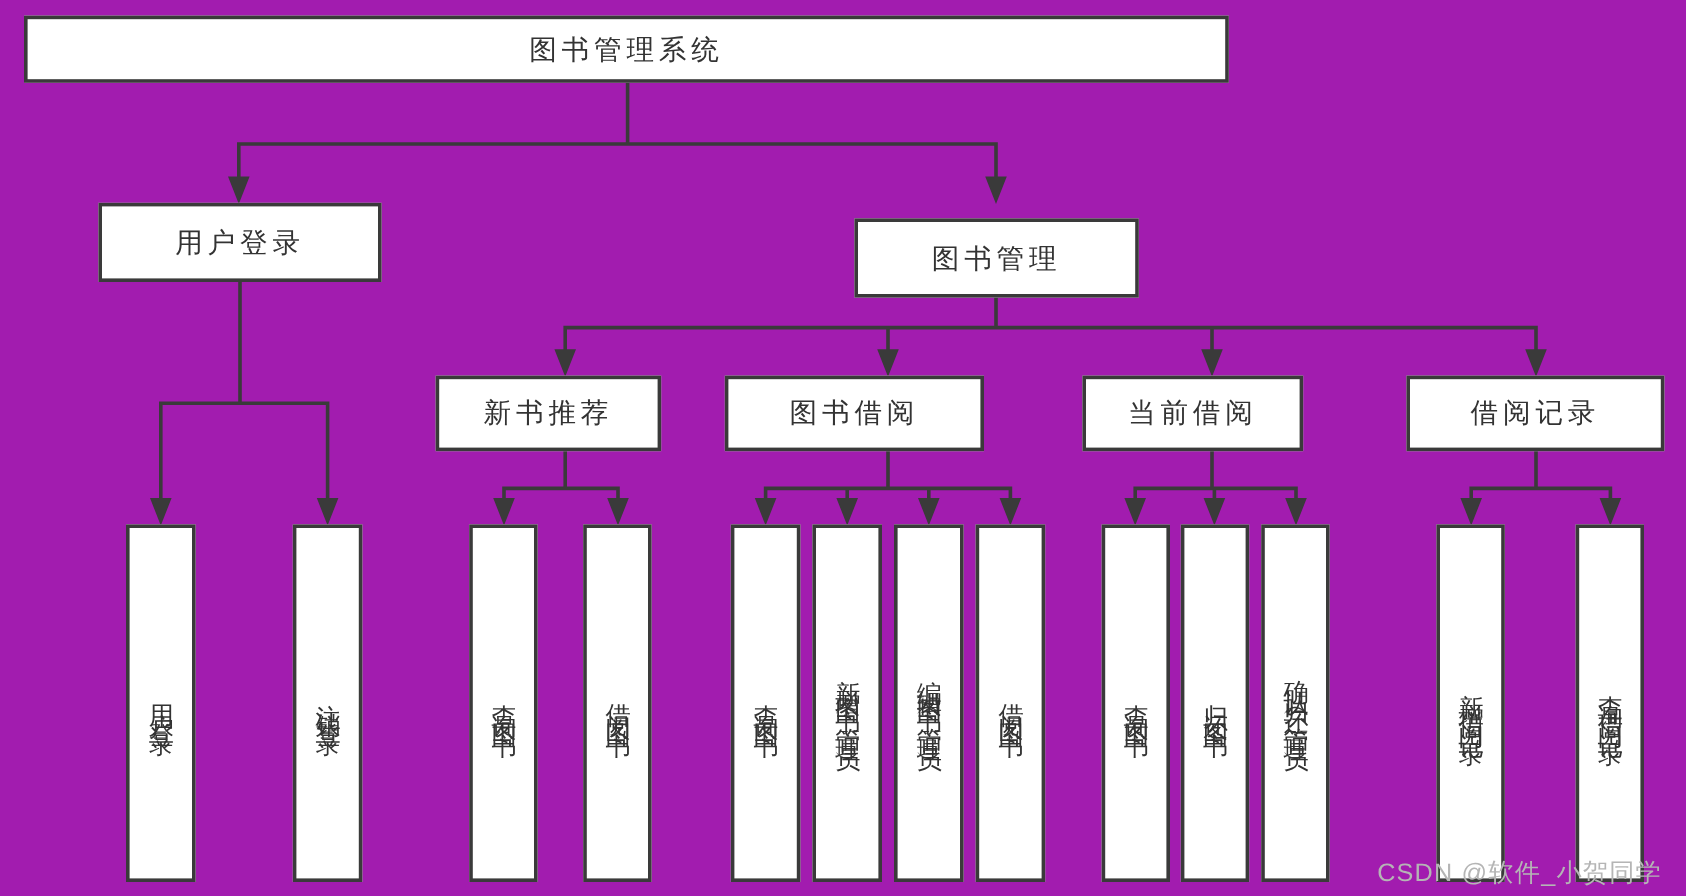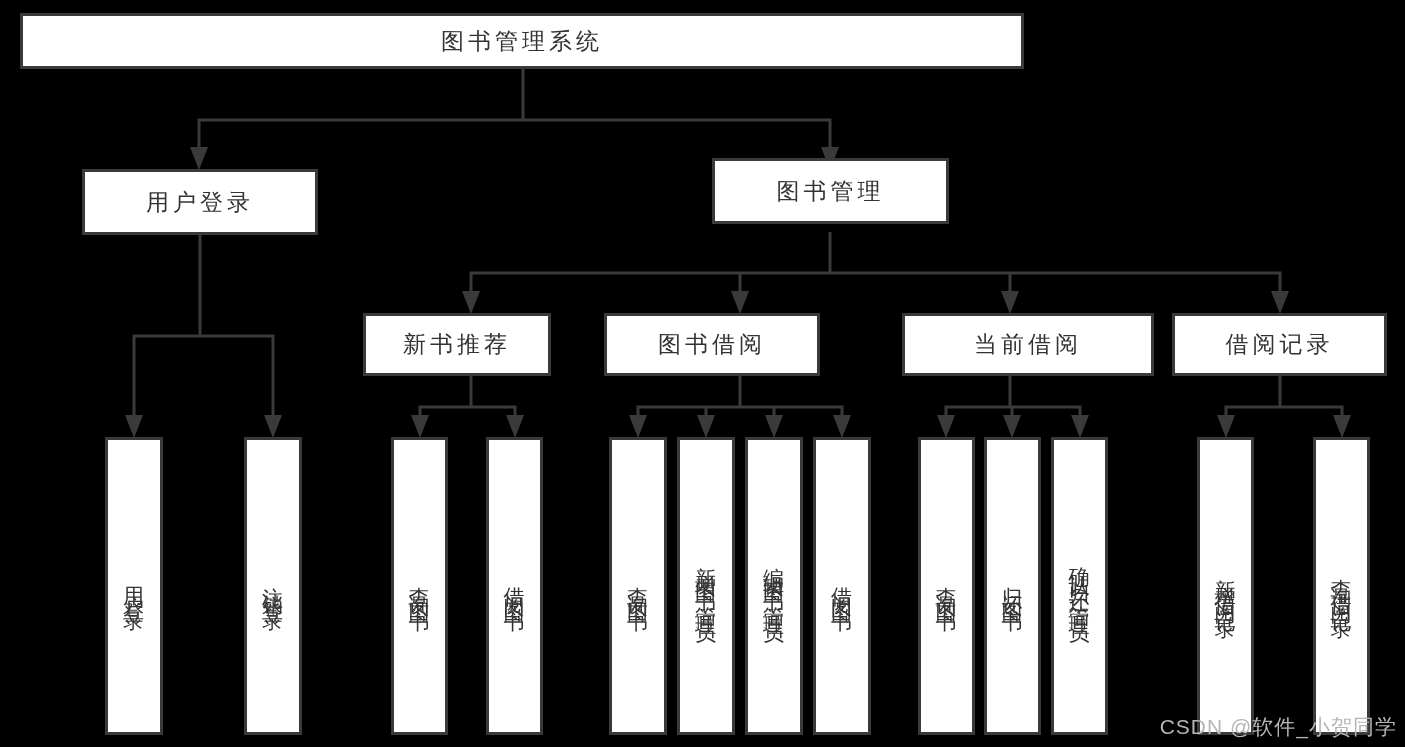--- a/index.html
+++ b/index.html
@@ -1,20 +1,20 @@
 <!DOCTYPE html>
 <html><head>
 <meta charset="utf-8">
 <style>
   html, body { margin: 0; padding: 0; background: #ffffff; }
   .canvas {
     position: relative;
     width: 1405px;
     height: 747px;
-    background: #000000;
+    background: #a21caf;
     font-family: "Liberation Sans", "DejaVu Sans", sans-serif;
     overflow: hidden;
   }
   .wires {
     position: absolute;
     left: 0; top: 0;
     pointer-events: none;
   }
   .node {
     position: absolute;
@@ -33,21 +33,21 @@
     white-space: nowrap;
   }
   .node.v {
     writing-mode: vertical-rl;
     font-size: 21px;
     letter-spacing: 8px;
     line-height: 1;
   }
   .watermark {
     position: absolute;
-    right: 8px;
+    right: 20px;
     bottom: 6px;
     color: #b5b5b5;
     font-size: 21px;
     letter-spacing: 1px;
     white-space: nowrap;
     z-index: 5;
   }
 </style>
 </head>
 <body>
@@ -105,25 +105,25 @@
              M937 415 H955 L946 438 Z
              M1003 415 H1021 L1012 438 Z
              M1071 415 H1089 L1080 438 Z
              M1217 415 H1235 L1226 438 Z
              M1333 415 H1351 L1342 438 Z"></path>
   </svg>
 
   <div class="node h" style="left:20px;top:13px;width:1004px;height:56px">图书管理系统</div>
 
   <div class="node h" style="left:82px;top:169px;width:236px;height:66px">用户登录</div>
-  <div class="node h" style="left:712px;top:158px;width:237px;height:66px">图书管理</div>
+  <div class="node h" style="left:712px;top:182px;width:237px;height:66px">图书管理</div>
 
   <div class="node h" style="left:363px;top:313px;width:188px;height:63px">新书推荐</div>
   <div class="node h" style="left:604px;top:313px;width:216px;height:63px">图书借阅</div>
-  <div class="node h" style="left:902px;top:313px;width:252px;height:63px">当前借阅</div>
+  <div class="node h" style="left:902px;top:313px;width:184px;height:63px">当前借阅</div>
   <div class="node h" style="left:1172px;top:313px;width:215px;height:63px">借阅记录</div>
 
   <div class="node v" style="left:105px;top:437px;width:58px;height:298px">用户登录</div>
   <div class="node v" style="left:244px;top:437px;width:58px;height:298px">注销登录</div>
 
   <div class="node v" style="left:391px;top:437px;width:57px;height:298px">查询图书</div>
   <div class="node v" style="left:486px;top:437px;width:57px;height:298px">借阅图书</div>
 
   <div class="node v" style="left:609px;top:437px;width:58px;height:298px">查询图书</div>
   <div class="node v" style="left:677px;top:437px;width:58px;height:298px">新增图书（管理员）</div>

